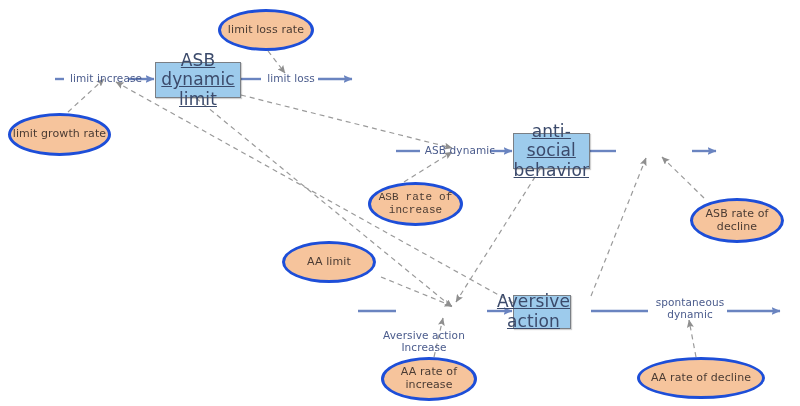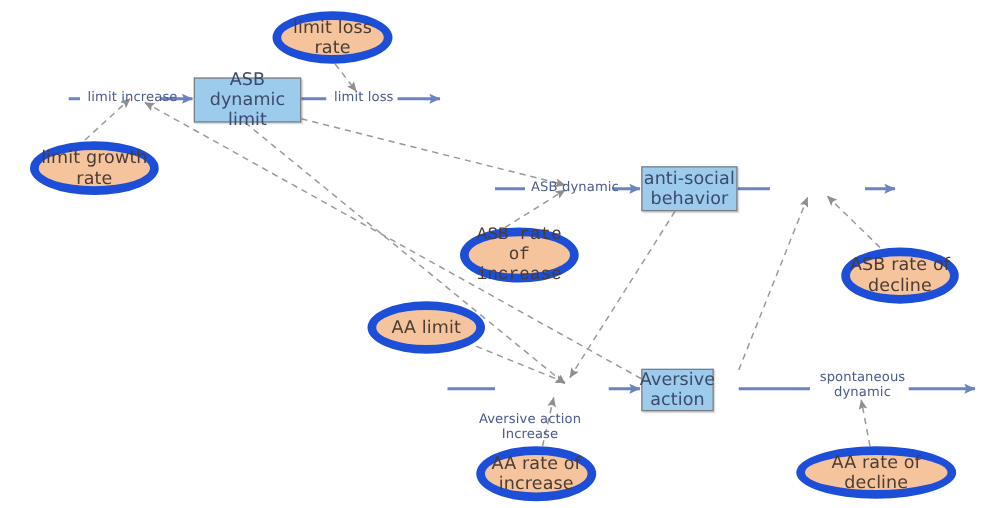--- a/index.html
+++ b/index.html
@@ -27,40 +27,41 @@
     pointer-events: none;
   }
   .stock {
     position: absolute;
     box-sizing: border-box;
     background: #9DCBEC;
     border: 1px solid #7a7f85;
     color: #3b4a6b;
     display: flex;
     align-items: center;
-    justify-content: center;
+    justify-content: flex-end;
     text-align: center;
     line-height: 1.15;
-    font-size: 14px;
+    font-size: 17px;
     letter-spacing: .1px;
     box-shadow: 1px 1px 1px rgba(0,0,0,0.18);
+    text-decoration: underline;
   }
   .aux {
     position: absolute;
     box-sizing: border-box;
     background: #F6C49C;
-    border: 7px solid #1d4ed8;
+    border: 3px solid #1d4ed8;
     border-radius: 50%;
     color: #4a3b33;
     display: flex;
     align-items: center;
     justify-content: center;
     text-align: center;
     line-height: 1.15;
-    font-size: 14px;
+    font-size: 11px;
     letter-spacing: .1px;
   }
   .flow-label {
     position: absolute;
     color: #4a5b8c;
     font-size: 10.5px;
     line-height: 1.15;
     text-align: center;
     white-space: nowrap;
     letter-spacing: .1px;
@@ -136,30 +137,30 @@
   <div class="stock" style="left:513px; top:133px; width:77px; height:36px;">
     <span>anti-social behavior</span>
   </div>
   <div class="stock" style="left:513px; top:295px; width:58px; height:34px;">
     <span>Aversive action</span>
   </div>
 
   <div class="aux" style="left:218px; top:9px; width:96px; height:42px;">
     <span>limit loss rate</span>
   </div>
-  <div class="aux" style="left:24px; top:113px; width:103px; height:43px;text-align:center;">
+  <div class="aux" style="left:8px; top:113px; width:103px; height:43px;text-align:center;">
     <span>limit growth rate</span>
   </div>
   <div class="aux" style="left:368px; top:182px; width:95px; height:44px;font-family:Liberation Mono, monospace;">
     <span>ASB rate of increase</span>
   </div>
-  <div class="aux" style="left:673px; top:198px; width:94px; height:45px;">
+  <div class="aux" style="left:690px; top:198px; width:94px; height:45px;">
     <span>ASB rate of decline</span>
   </div>
-  <div class="aux" style="left:294px; top:241px; width:94px; height:42px;">
+  <div class="aux" style="left:282px; top:241px; width:94px; height:42px;">
     <span>AA limit</span>
   </div>
   <div class="aux" style="left:381px; top:357px; width:96px; height:44px;">
     <span>AA rate of increase</span>
   </div>
   <div class="aux" style="left:637px; top:357px; width:128px; height:42px;">
     <span>AA rate of decline</span>
   </div>
 
   <div class="flow-label" style="left:66px; top:72px; width:80px;">

